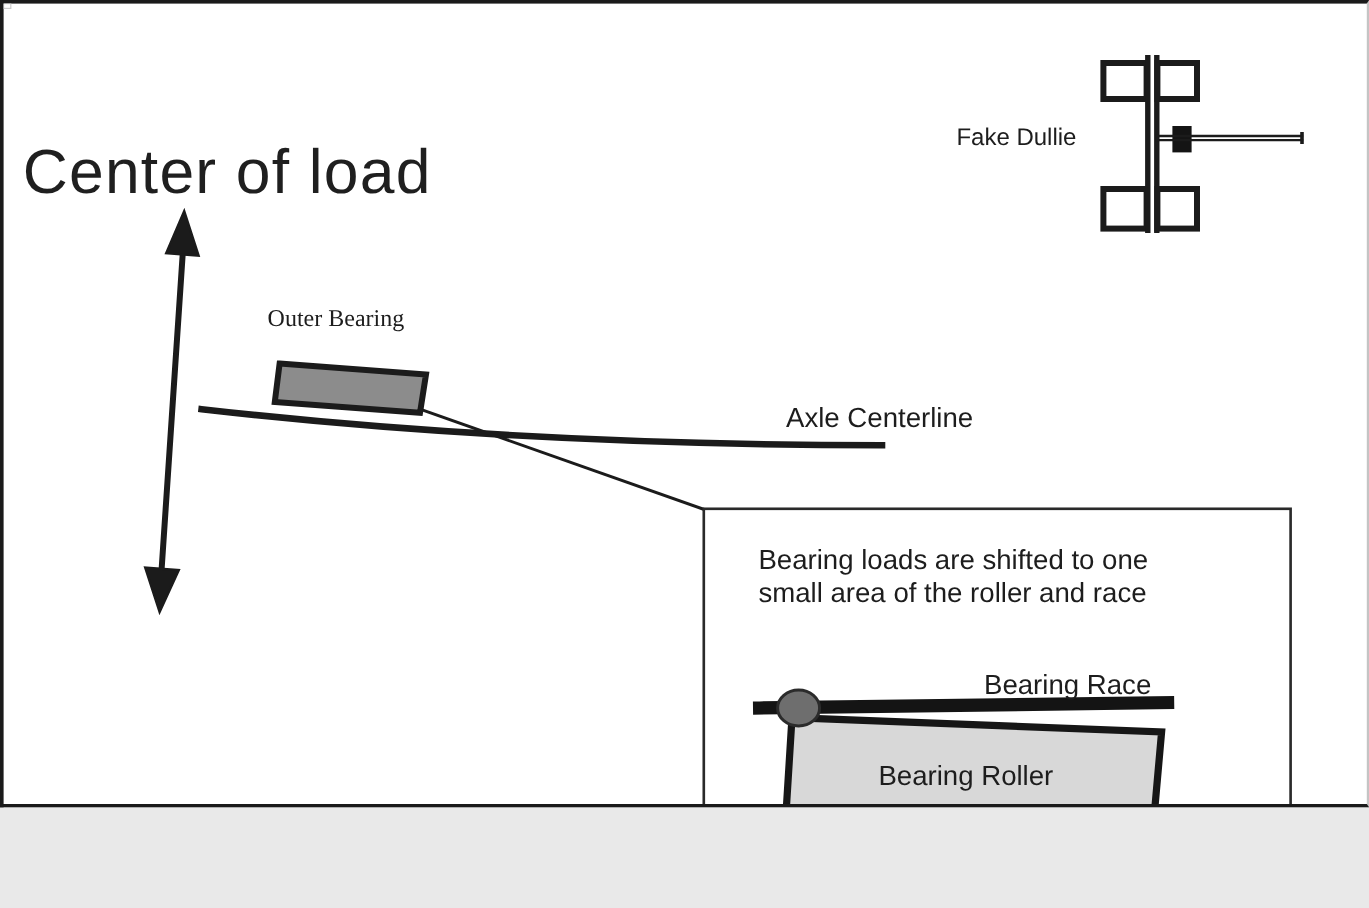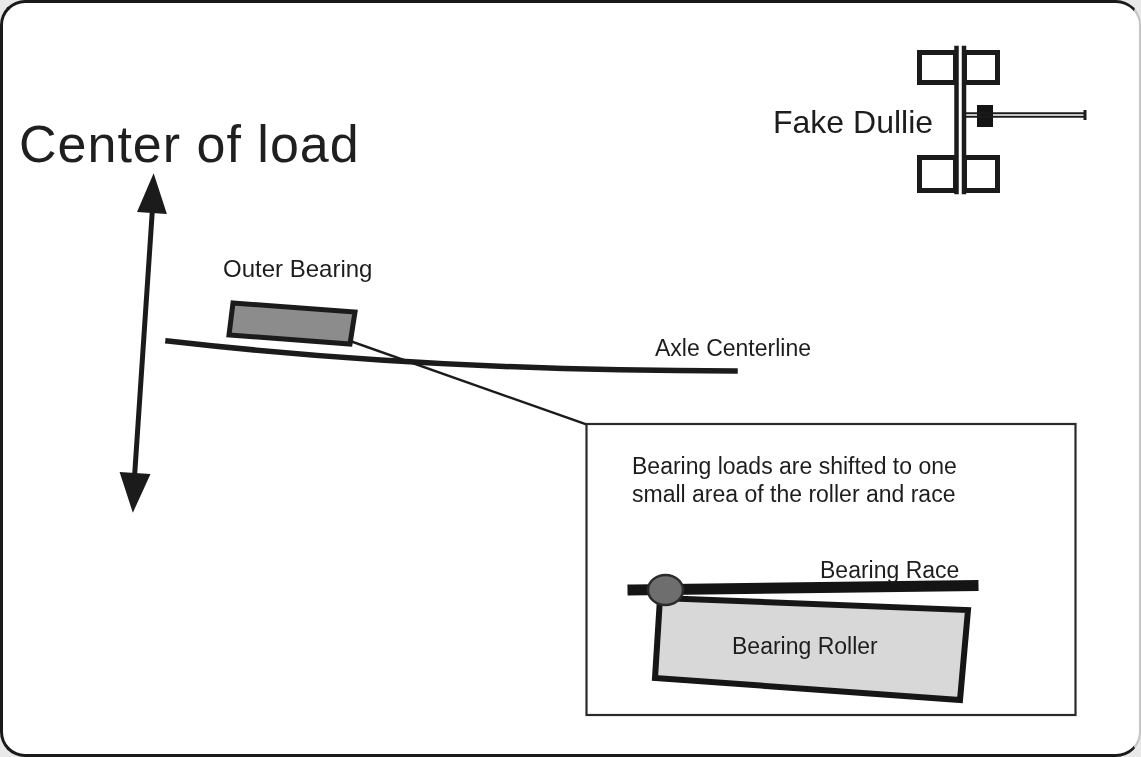--- a/index.html
+++ b/index.html
@@ -1,33 +1,32 @@
 <!DOCTYPE html>
 <html><head>
 <meta charset="utf-8">
 <style>
   html,body{margin:0;padding:0;background:#e9e9e9;}
   .page{
     position:relative;
-    width:1141px;height:757px;
+    width:1141px;height:673px;
     box-sizing:border-box;
     background:#ffffff;
     border-left:3px solid #1a1a1a;
     border-top:3px solid #1a1a1a;
     border-bottom:3px solid #1a1a1a;
     border-right:2px solid #c4c4c4;
     overflow:hidden;
     font-family:"Liberation Sans", sans-serif;
     color:#1d1d1d;
-    border-radius:25px;
   }
   .lbl{position:absolute;line-height:1.22;white-space:nowrap;}
   .title{left:16px;top:110px;font-size:52px;letter-spacing:1px;color:#1f1f1f;}
-  .lbl-fake-dullie{left:770px;top:100px;font-size:32px;}
-  .lbl-outer-bearing{left:220px;top:251px;font-size:24px;}
+  .lbl-fake-dullie{left:794px;top:100px;font-size:20px;}
+  .lbl-outer-bearing{left:220px;top:251px;font-size:20px;font-family:Liberation Serif, serif;}
   .lbl-axle-centerline{left:652px;top:331px;font-size:23px;text-align:right;}
   .inset-caption{left:629px;top:449px;font-size:23px;line-height:28px;white-space:pre-line;}
   .lbl-bearing-race{left:817px;top:553px;font-size:23px;}
   .lbl-bearing-roller{left:729px;top:629px;font-size:23px;}
   svg.diagram{position:absolute;left:-3px;top:-3px;width:1141px;height:757px;}
 </style>
 </head>
 <body>
 
 <div class="page">

